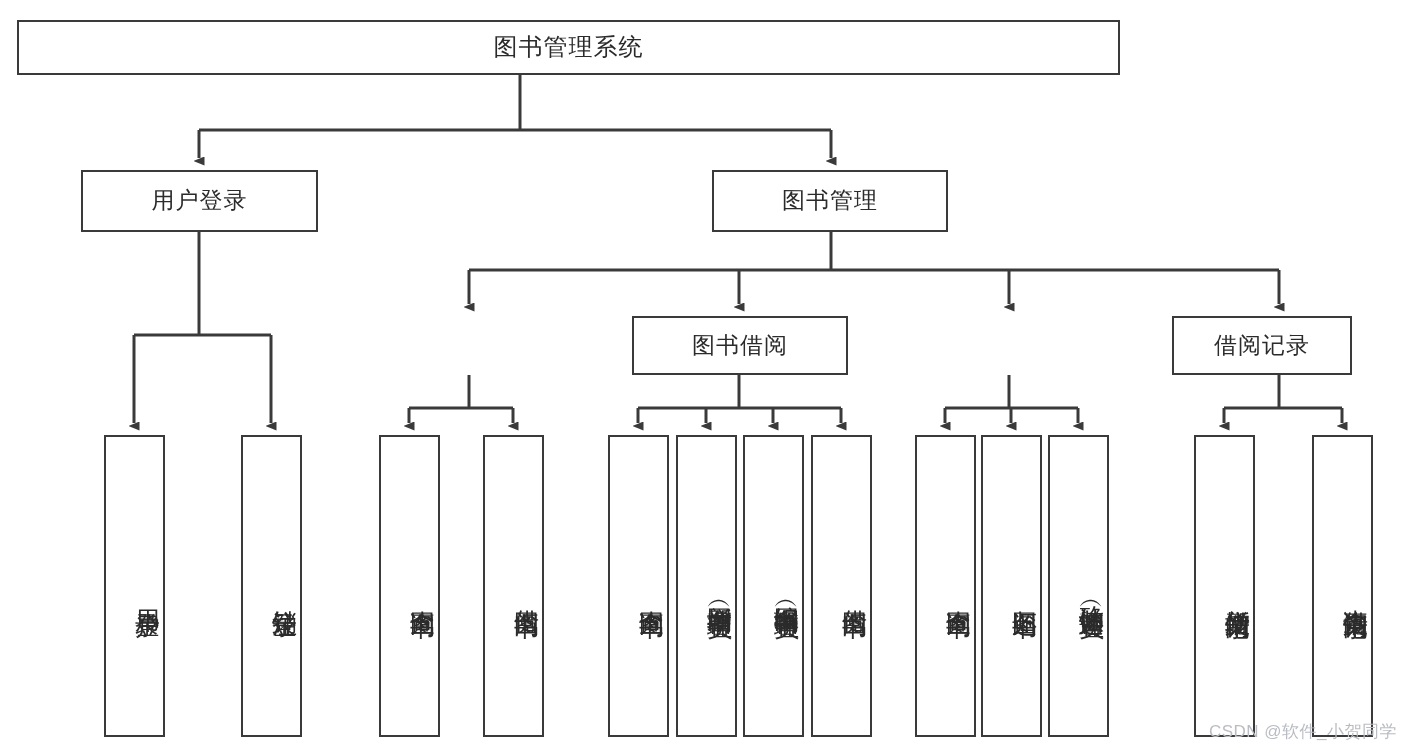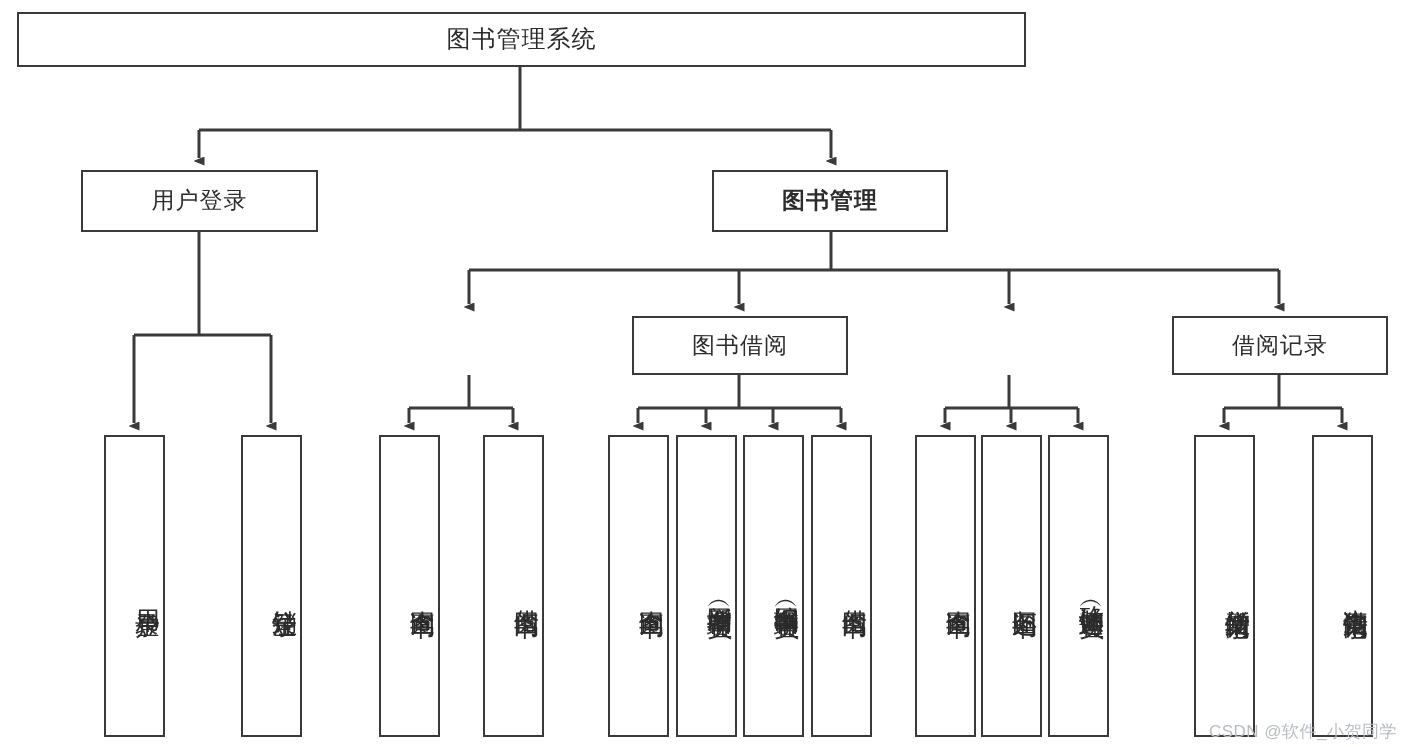--- a/index.html
+++ b/index.html
@@ -112,27 +112,27 @@
       <path d="M1011,408 L1011,423" marker-end="url(#arrow)"></path>
       <path d="M1078,408 L1078,423" marker-end="url(#arrow)"></path>
 
       <path d="M1279,375 L1279,408"></path>
       <path d="M1224,408 L1342,408"></path>
       <path d="M1224,408 L1224,423" marker-end="url(#arrow)"></path>
       <path d="M1342,408 L1342,423" marker-end="url(#arrow)"></path>
     </g>
   </svg>
 
-  <div class="node node-h node-root" style="left:17px; top:12px; width:1009px; height:55px;">图书管理系统</div>
+  <div class="node node-h node-root" style="left:17px; top:20px; width:1103px; height:55px;">图书管理系统</div>
 
   <div class="node node-h" style="left:81px; top:170px; width:237px; height:62px;">用户登录</div>
-  <div class="node node-h" style="left:712px; top:170px; width:236px; height:62px;font-weight:bold;">图书管理</div>
+  <div class="node node-h" style="left:712px; top:170px; width:236px; height:62px;">图书管理</div>
 
   <div class="node node-h" style="left:632px; top:316px; width:216px; height:59px;text-align:right;">图书借阅</div>
-  <div class="node node-h" style="left:1172px; top:316px; width:216px; height:59px;">借阅记录</div>
+  <div class="node node-h" style="left:1172px; top:316px; width:180px; height:59px;">借阅记录</div>
 
   <div class="node node-v" style="left:104px; top:435px; width:61px; height:302px;">用户登录</div>
   <div class="node node-v" style="left:241px; top:435px; width:61px; height:302px;">注销登录</div>
 
   <div class="node node-v" style="left:379px; top:435px; width:61px; height:302px;">查询图书</div>
   <div class="node node-v" style="left:483px; top:435px; width:61px; height:302px;">借阅图书</div>
 
   <div class="node node-v" style="left:608px; top:435px; width:61px; height:302px;">查询图书</div>
   <div class="node node-v" style="left:676px; top:435px; width:61px; height:302px;">新增图书（管理员）</div>
   <div class="node node-v" style="left:743px; top:435px; width:61px; height:302px;">编辑图书（管理员）</div>

